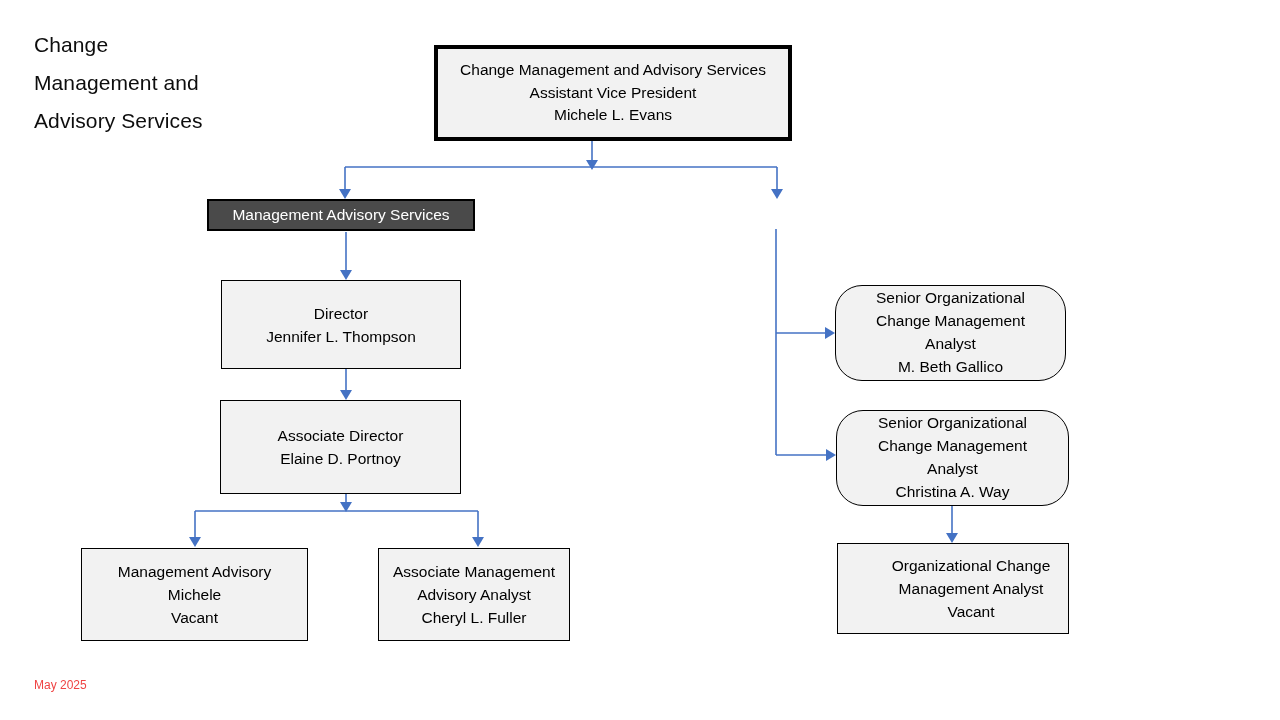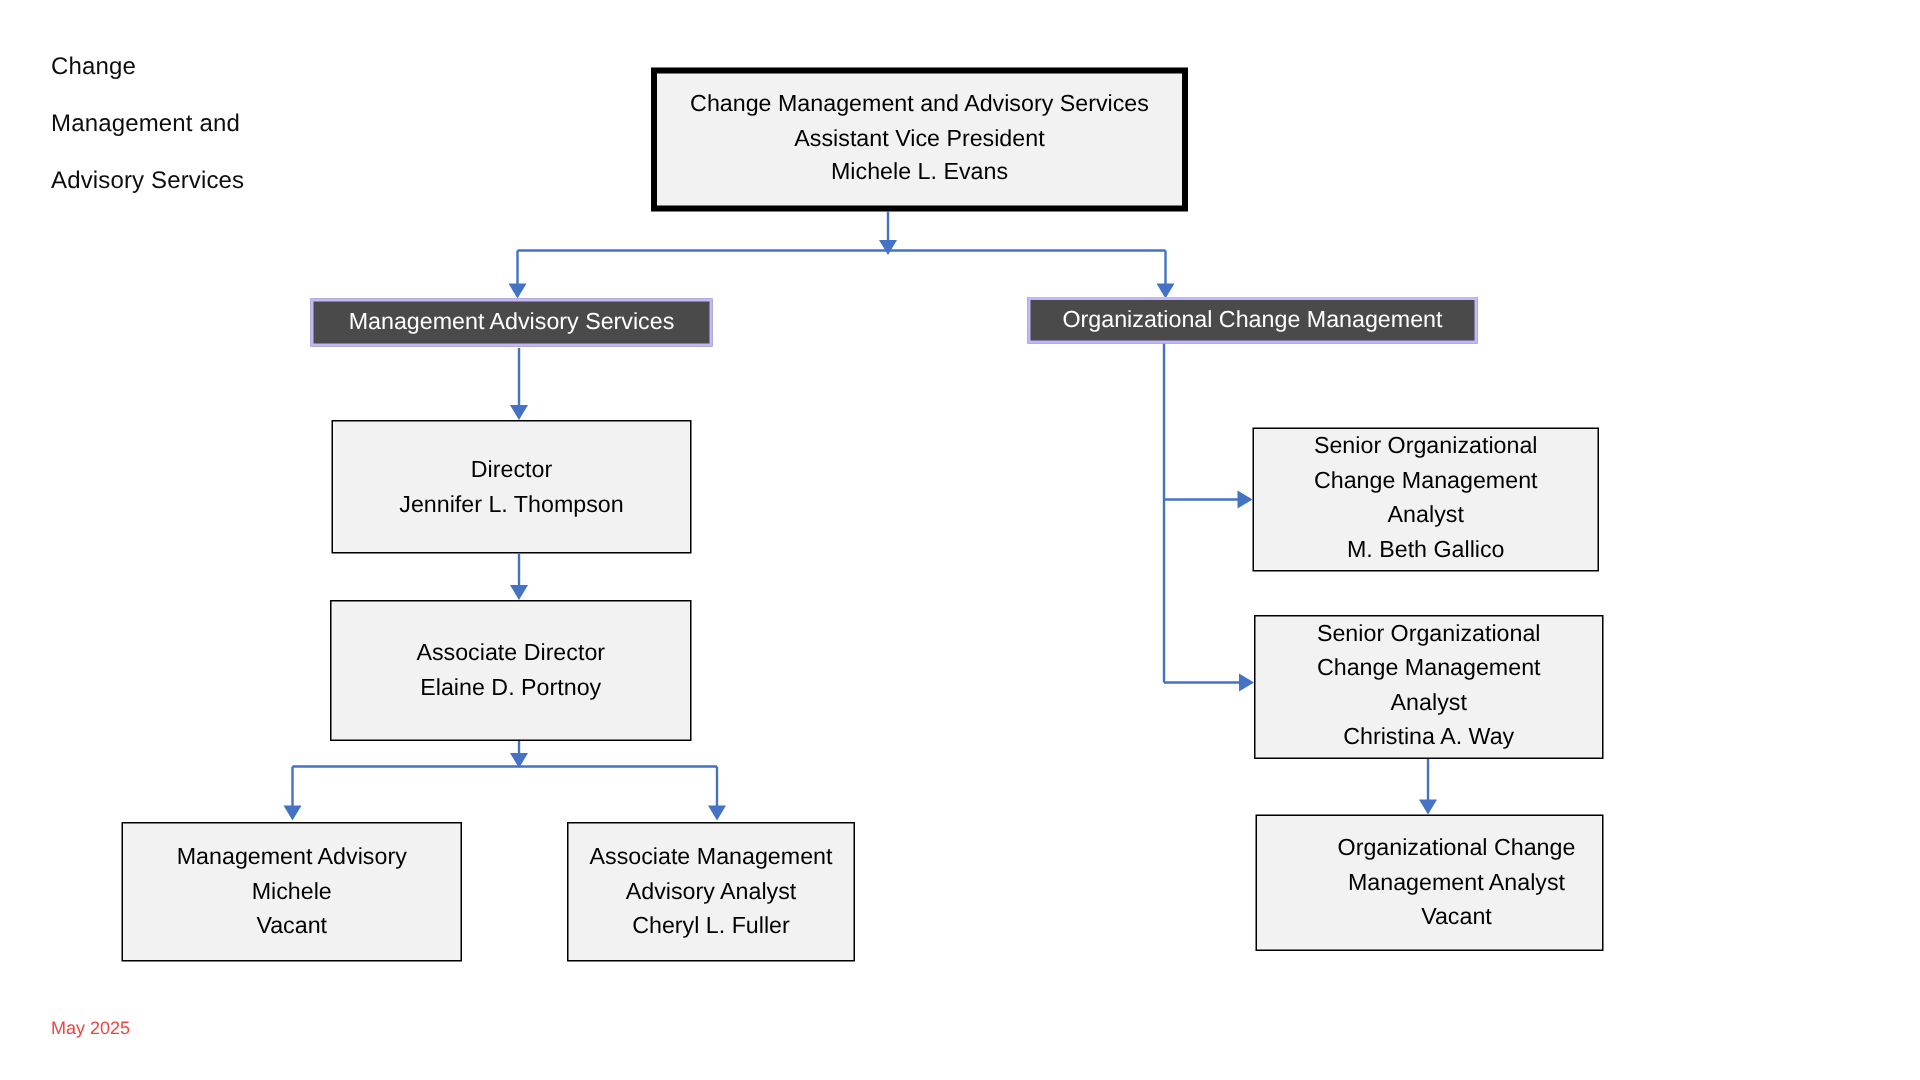--- a/index.html
+++ b/index.html
@@ -20,21 +20,21 @@
     left: 0; top: 0;
     width: 1280px;
     height: 720px;
   }
   
   #chart-title {
     position: absolute;
     left: 34px;
     top: 26px;
     width: 330px;
-    font-size: 16px;
+    font-size: 21px;
     line-height: 38px;
     color: #0d0d0d;
     white-space: pre-line;
     letter-spacing: 0.1px;
   }
   
   #footer-date {
     position: absolute;
     left: 34px;
     top: 678px;
@@ -54,32 +54,33 @@
     border: 1px solid #000000;
     color: #000000;
   }
   .node.root {
     border-width: 4px;
     font-size: 15.5px;
     line-height: 22.5px;
   }
   .node.unit {
     background: #4a4a4a;
-    border: 2px solid #c4b5fd;
+    border: 2px solid #000000;
     color: #ffffff;
     font-size: 15.5px;
     line-height: 20px;
     justify-content: center;
   }
   .node.person {
     font-size: 15.5px;
     line-height: 23px;
   }
   .node.person.four-line {
     line-height: 22.8px;
+    border-radius: 27px;
   }
   
   #connectors {
     position: absolute;
     left: 0; top: 0;
     width: 1280px;
     height: 720px;
     pointer-events: none;
   }
 </style>
@@ -134,21 +135,20 @@
       <path d="M946,533 L958,533 L952,543 z" fill="#4472C4" stroke="none"></path>
     </g>
   </svg>
 
   <div class="node root" style="left:434px; top:45px; width:358px; height:96px;">Change Management and Advisory Services
 Assistant Vice President
 Michele L. Evans</div>
 
   <div class="node unit" style="left:207px; top:199px; width:268px; height:32px;">Management Advisory Services</div>
 
-  <div class="node unit" style="left:685px; top:198px; width:300px; height:31px;">Organizational Change Management</div>
 
   <div class="node person" style="left:220px; top:400px; width:241px; height:94px;">Associate Director
 Elaine D. Portnoy</div>
 
   <div class="node person" style="left:221px; top:280px; width:240px; height:89px;">Director
 Jennifer L. Thompson</div>
 
   <div class="node person" style="left:81px; top:548px; width:227px; height:93px;">Management Advisory
 Michele
 Vacant</div>

